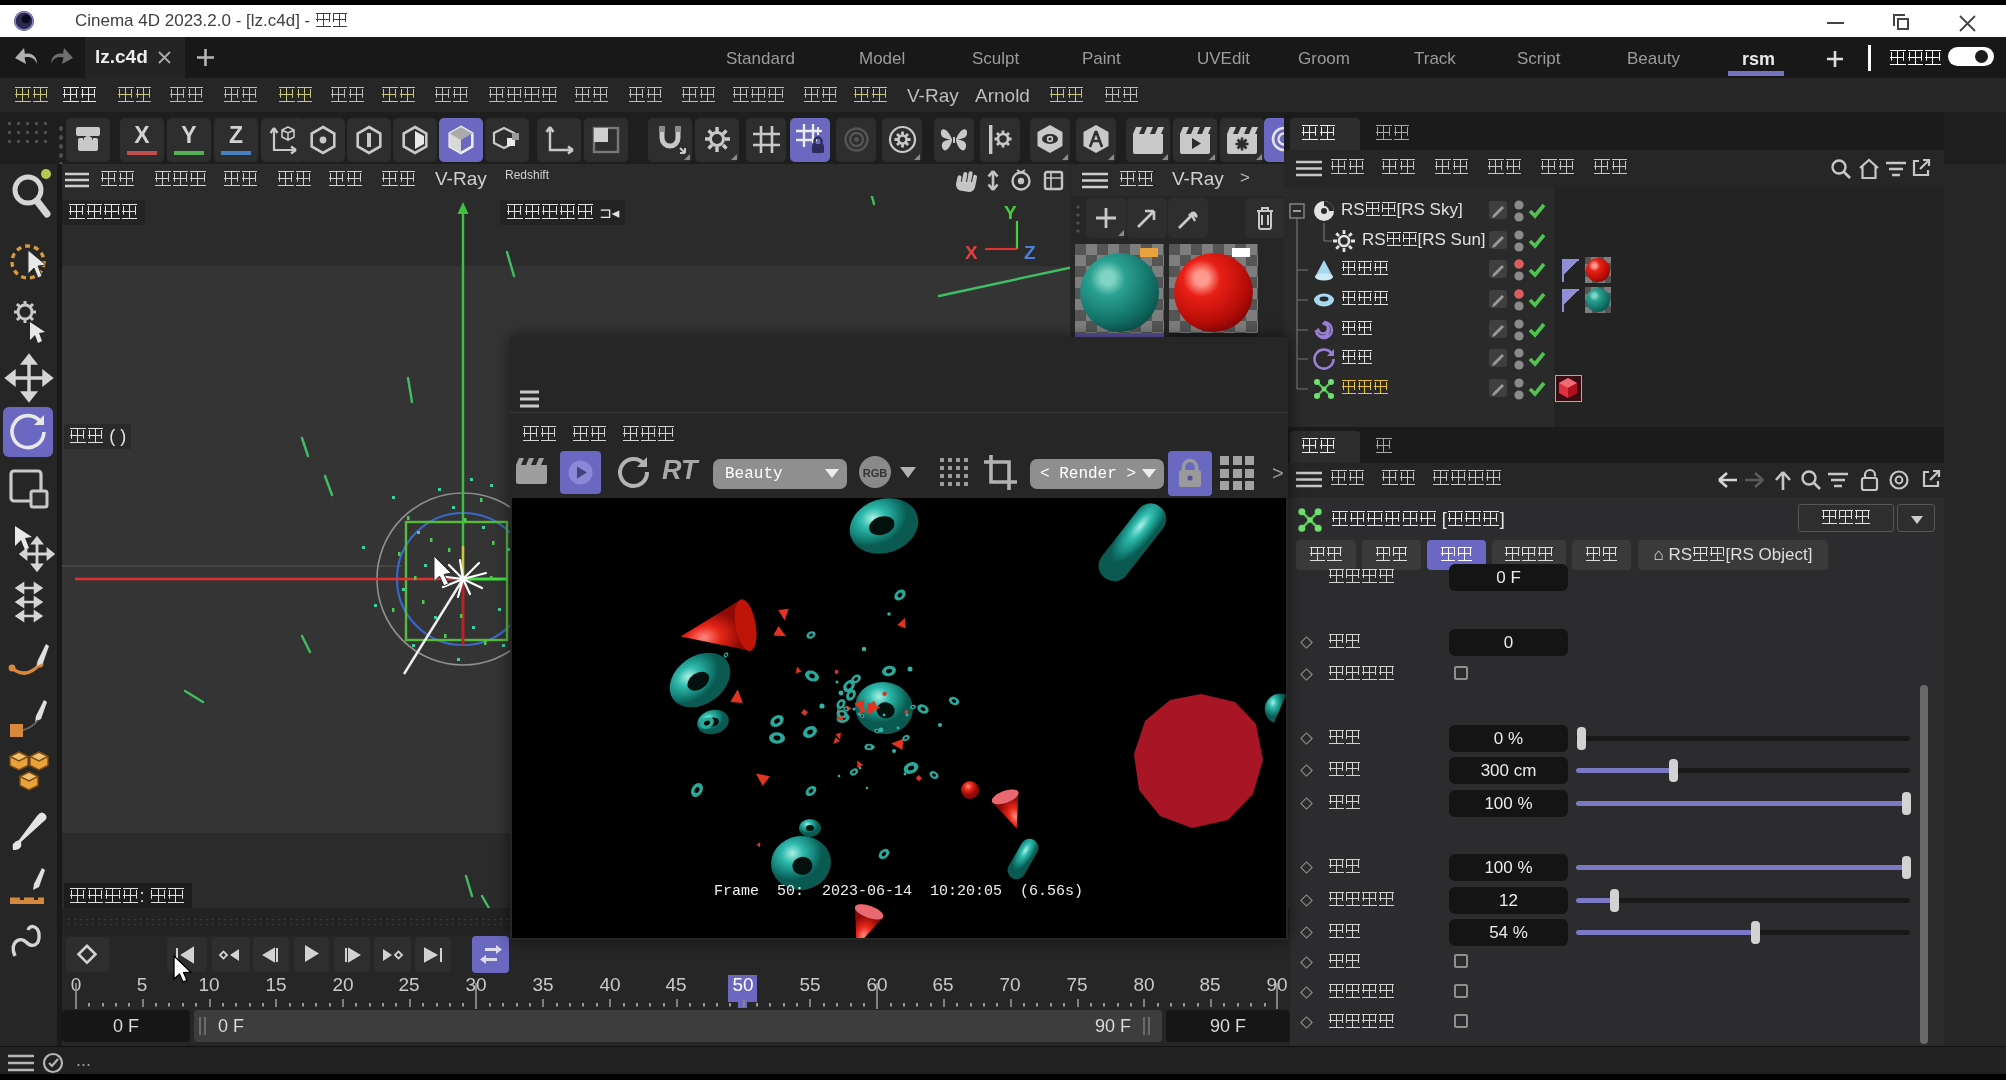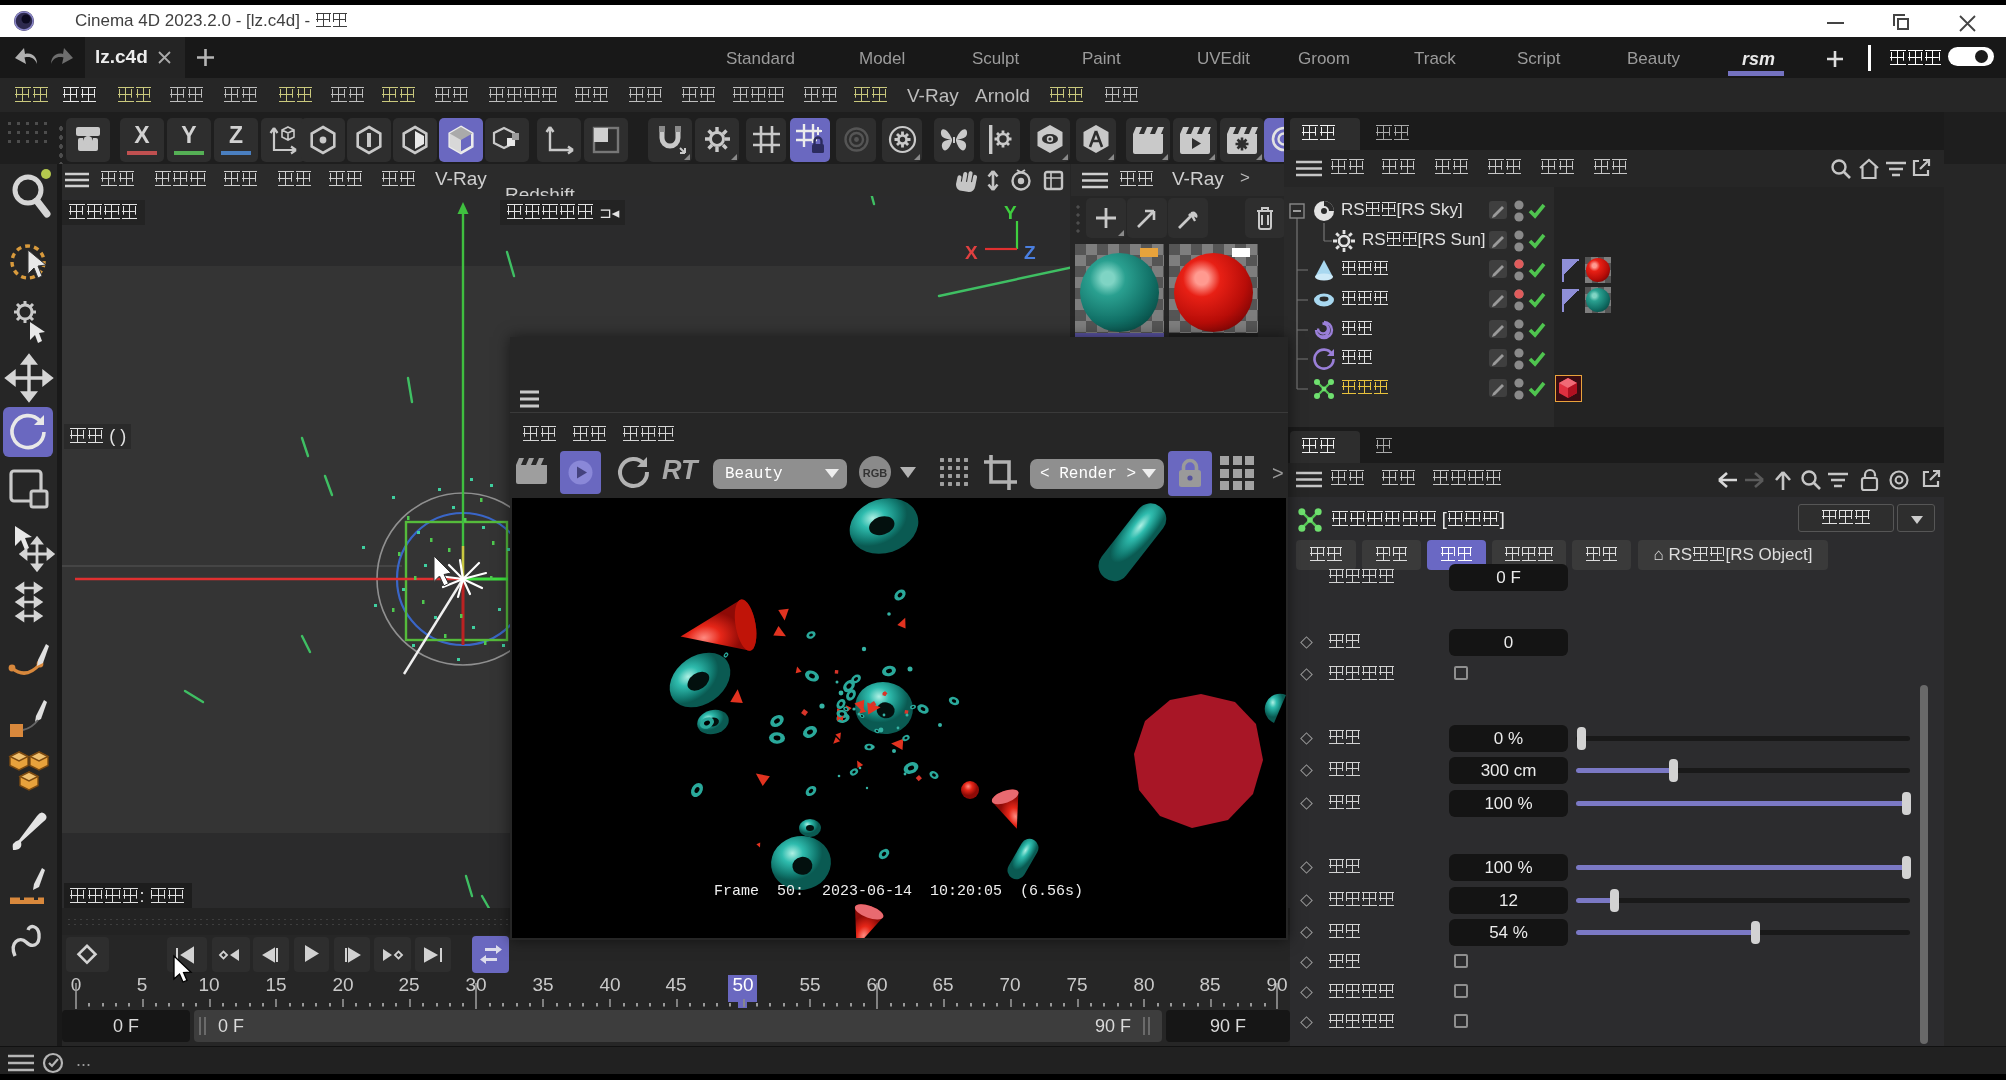--- a/index.html
+++ b/index.html
@@ -46,21 +46,21 @@
     </svg>
   <div class="ab lay" style="left:726px">Standard</div>
   <div class="ab lay" style="left:859px">Model</div>
   <div class="ab lay" style="left:972px">Sculpt</div>
   <div class="ab lay" style="left:1082px">Paint</div>
   <div class="ab lay" style="left:1197px">UVEdit</div>
   <div class="ab lay" style="left:1298px">Groom</div>
   <div class="ab lay" style="left:1414px">Track</div>
   <div class="ab lay" style="left:1517px">Script</div>
   <div class="ab lay" style="left:1627px">Beauty</div>
-  <div class="ab" style="left:1742px;top:12px;font-size:18px;font-style:italic;font-weight:bold;color:#e8e8e8">rsm</div>
+  <div class="ab" style="left:1742px;top:12px;font-size:18px;font-weight:bold;color:#e8e8e8">rsm</div>
   <div class="ab" style="left:1728px;top:34px;width:56px;height:5px;background:#7472c0"></div>
   <svg style="left:1827px;top:14px" width="16" height="16" viewBox="0 0 16 16">
       <path d="M8 0 V16 M0 8 H16" stroke="#ddd" stroke-width="2.6"></path>
     </svg>
   <div class="ab" style="left:1868px;top:8px;width:3px;height:26px;background:#fff"></div>
   <div class="ab" style="left:1889px;top:11px;font-size:18px;color:#fff"><i></i><i></i><i></i></div>
   <div class="ab" style="left:1948px;top:10px;width:46px;height:19px;background:#fff;border-radius:10px"></div>
   <div class="ab" style="left:1975px;top:13px;width:13px;height:13px;background:#1b1b1b;border-radius:50%"></div>
 </div>
 <style>.lay{top:12px;font-size:17px;color:#9b9b9b}</style>
@@ -365,21 +365,21 @@
   <svg style="left:3px;top:8px" width="24" height="16" viewBox="0 0 24 16">
       <path d="M0 2 h24 M0 8 h24 M0 14 h24" stroke="#cfcfcf" stroke-width="2.4"></path>
     </svg>
   <div class="ab" style="left:38px;top:5px"><i></i><i></i></div>
   <div class="ab" style="left:92px;top:5px"><i></i><i></i><i></i></div>
   <div class="ab" style="left:161px;top:5px"><i></i><i></i></div>
   <div class="ab" style="left:215px;top:5px"><i></i><i></i></div>
   <div class="ab" style="left:266px;top:5px"><i></i><i></i></div>
   <div class="ab" style="left:319px;top:5px"><i></i><i></i></div>
   <div class="ab" style="left:373px;top:4px;font-size:19px">V-Ray</div>
-  <div class="ab" style="left:443px;top:20px;font-size:19px">Redshift</div>
+  <div class="ab" style="left:443px;top:4px;font-size:12px">Redshift</div>
   <svg style="left:893px;top:6px" width="110" height="21" viewBox="0 0 110 21">
     <g fill="#c5c5c5">
         <path d="M8 21 c-5 0 -7 -3 -7 -7 l1.5 -7 a2 2 0 0 1 4 .5 l-.7 4 l1 .2 l1.5 -8 a2 2 0 0 1 4 .6 l-1.3 7.4 l1 .2 l1.6 -9 a2 2 0 0 1 4 .7 l-1.6 8.5 l1 .2 l1.2 -6 a2 2 0 0 1 3.9 .8 l-1.8 9 c-.8 4 -3 6 -6.5 6 z"></path>
       </g>
     <g stroke="#c5c5c5" stroke-width="2.6" fill="none">
         <path d="M38 1 v19 M38 1 l-4.5 5.5 M38 1 l4.5 5.5 M38 20 l-4.5 -5.5 M38 20 l4.5 -5.5"></path>
       </g>
     <g stroke="#c5c5c5" stroke-width="2.4" fill="none">
         <circle cx="66" cy="11" r="8.5"></circle>
         <path d="M66 2.5 l-4 -2.5 M66 2.5 l4 -2.5" stroke-width="2"></path>

